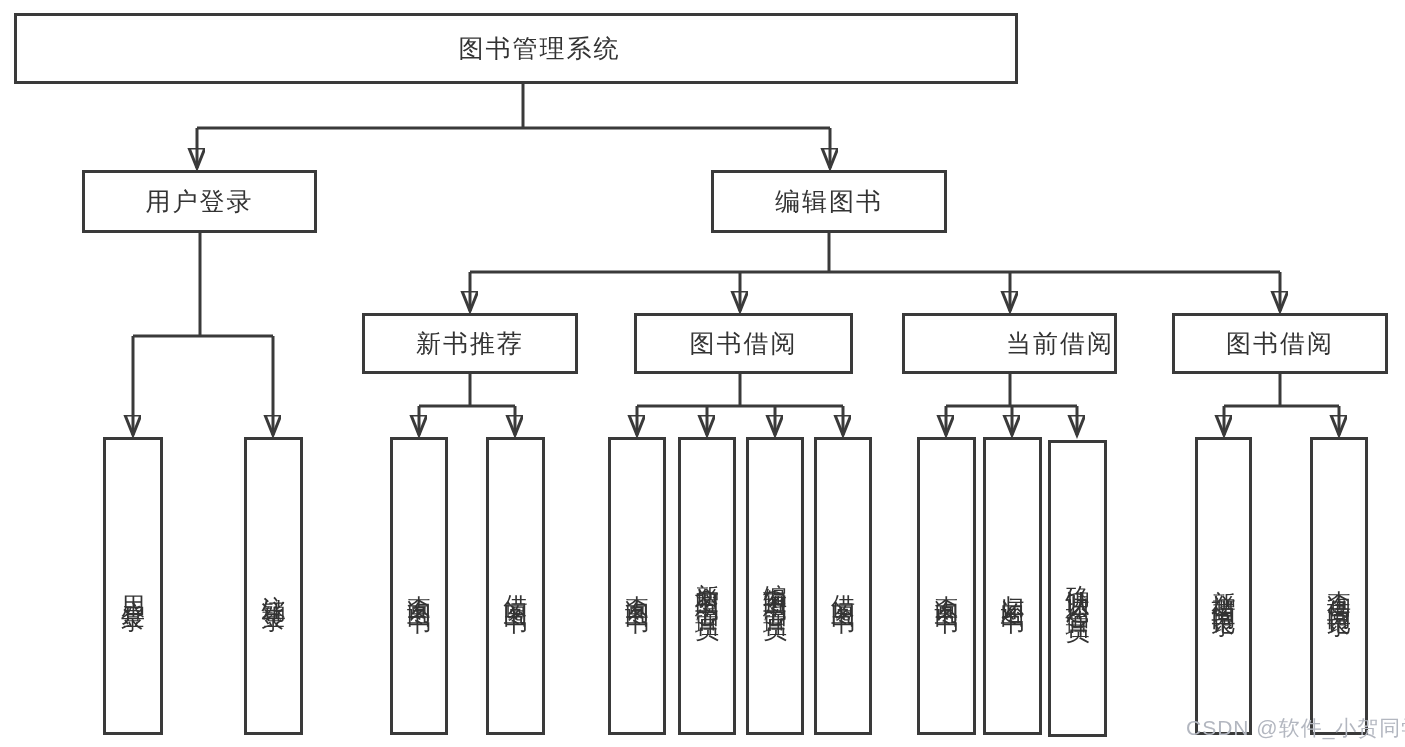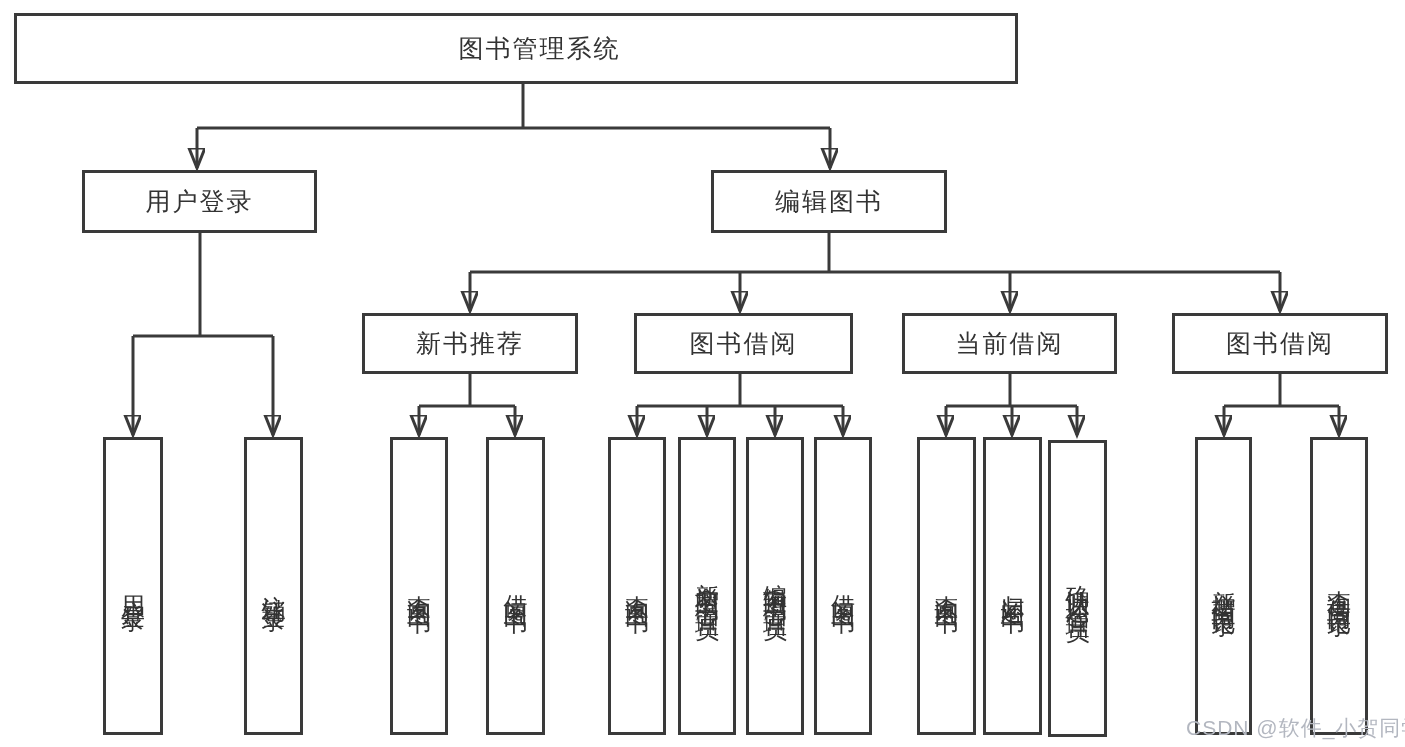--- a/index.html
+++ b/index.html
@@ -125,21 +125,21 @@
   <div class="node" style="left:711px; top:170px; width:236px; height:63px;">
     <span>编辑图书</span>
   </div>
 
   <div class="node" style="left:362px; top:313px; width:216px; height:61px;align-items:center;">
     <span>新书推荐</span>
   </div>
   <div class="node" style="left:634px; top:313px; width:219px; height:61px;">
     <span>图书借阅</span>
   </div>
-  <div class="node" style="left:902px; top:313px; width:215px; height:61px;">
+  <div class="node" style="left:902px; top:313px; width:215px; height:61px;justify-content:flex-end;">
     <span>当前借阅</span>
   </div>
   <div class="node" style="left:1172px; top:313px; width:216px; height:61px;">
     <span>图书借阅</span>
   </div>
 
   <div class="leaf" style="left:103px; top:437px; width:60px; height:298px;">
     <span class="vtext">用户登录</span>
   </div>
   <div class="leaf" style="left:244px; top:437px; width:59px; height:298px;">

